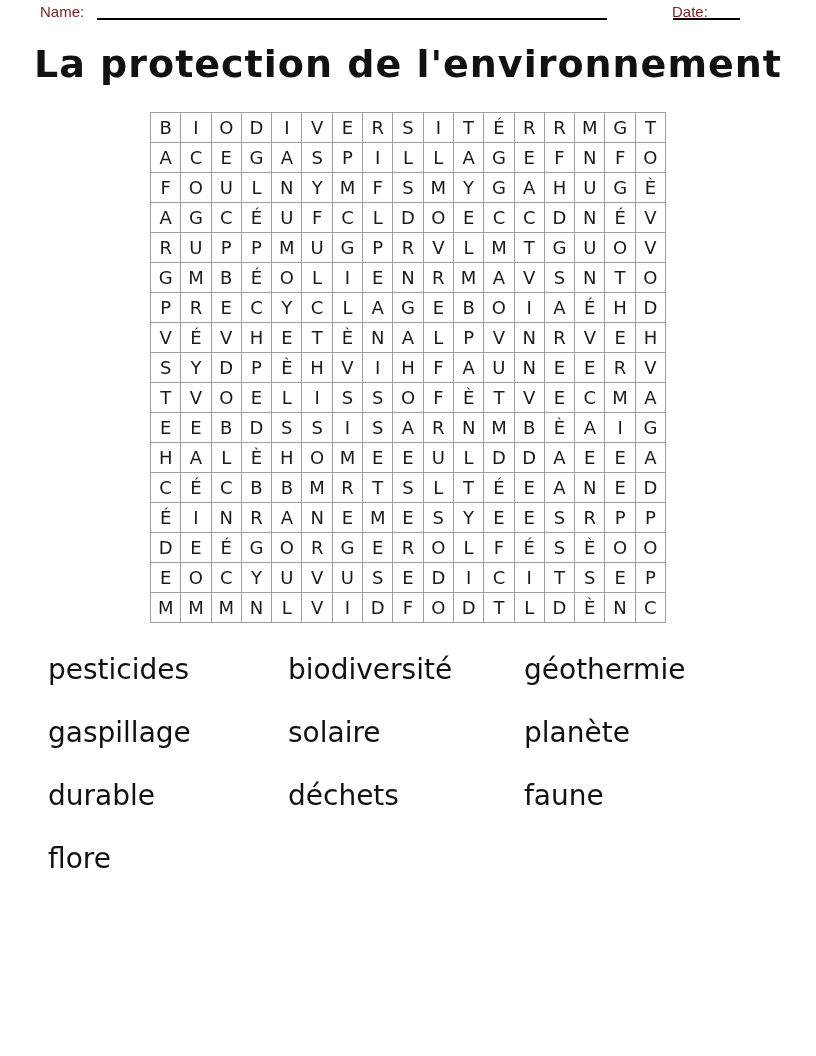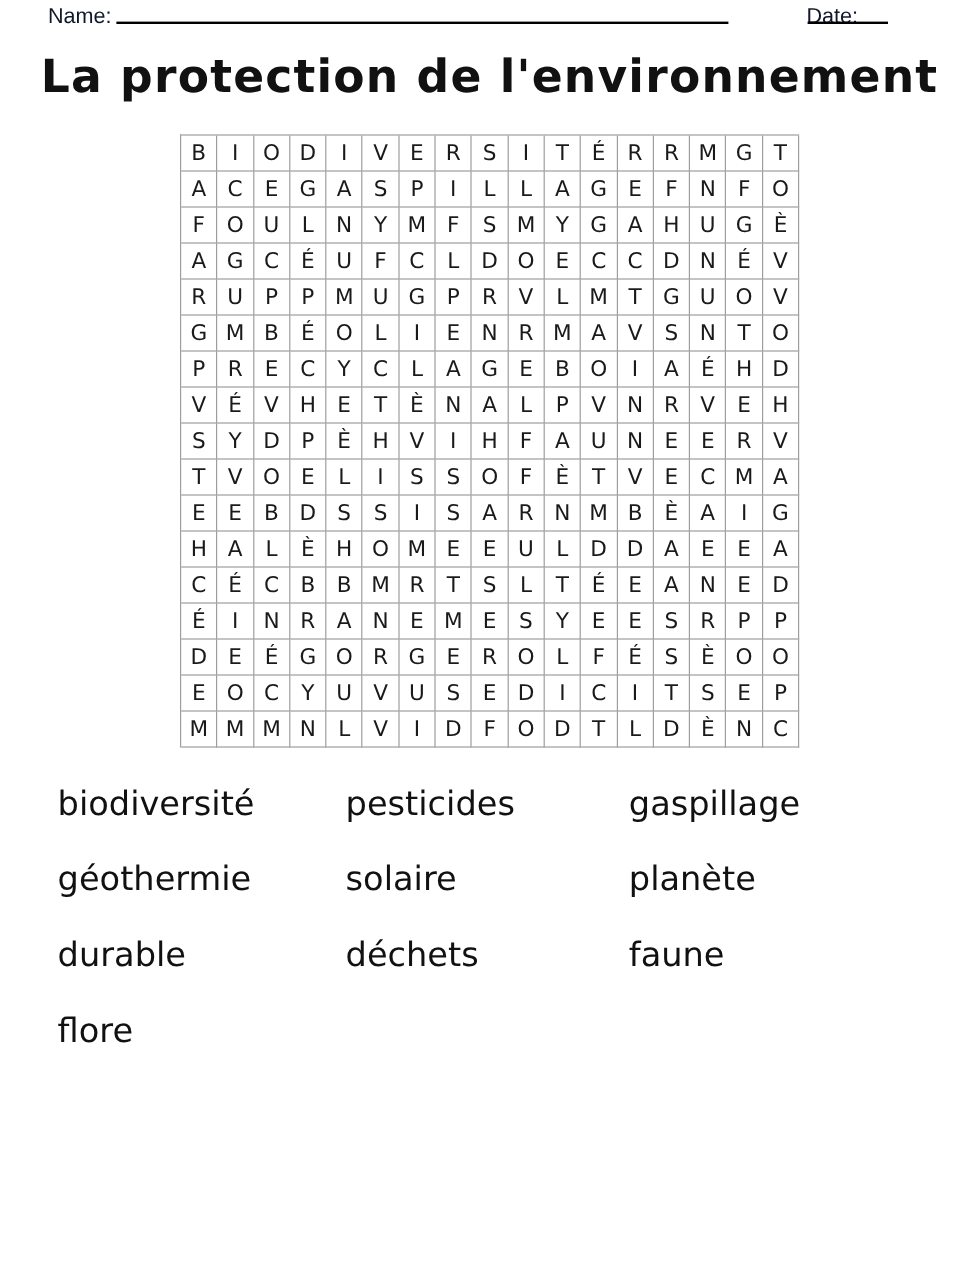--- a/index.html
+++ b/index.html
@@ -13,22 +13,22 @@
     overflow: hidden;
   }
 
   
   .header {
     position: absolute;
     top: 2px;
     left: 40px;
     width: 700px;
     height: 22px;
-    font-size: 18px;
-    color: #0f172a;
+    font-size: 15px;
+    color: #7f1d1d;
   }
   .name-label { position: absolute; left: 0; top: 1px; }
   .name-line  { position: absolute; left: 57px; top: 16px; width: 510px; border-bottom: 2px solid #000; }
   .date-label { position: absolute; left: 585px; top: 1px; margin-left: 47px; }
   .date-line  { position: absolute; left: 633px; top: 16px; width: 67px; border-bottom: 2px solid #000; }
 
   
   .title {
     position: absolute;
     top: 42px;
@@ -383,23 +383,23 @@
     <div class="cell">D</div>
     <div class="cell">T</div>
     <div class="cell">L</div>
     <div class="cell">D</div>
     <div class="cell">È</div>
     <div class="cell">N</div>
     <div class="cell">C</div>
   </div>
 
 <div class="words">
+    <span class="word">pesticides</span>
     <span class="word">biodiversité</span>
-    <span class="word">pesticides</span>
+    <span class="word">géothermie</span>
     <span class="word">gaspillage</span>
-    <span class="word">géothermie</span>
     <span class="word">solaire</span>
     <span class="word">planète</span>
     <span class="word">durable</span>
     <span class="word">déchets</span>
     <span class="word">faune</span>
     <span class="word">flore</span>
   </div>
 
 </body></html>

